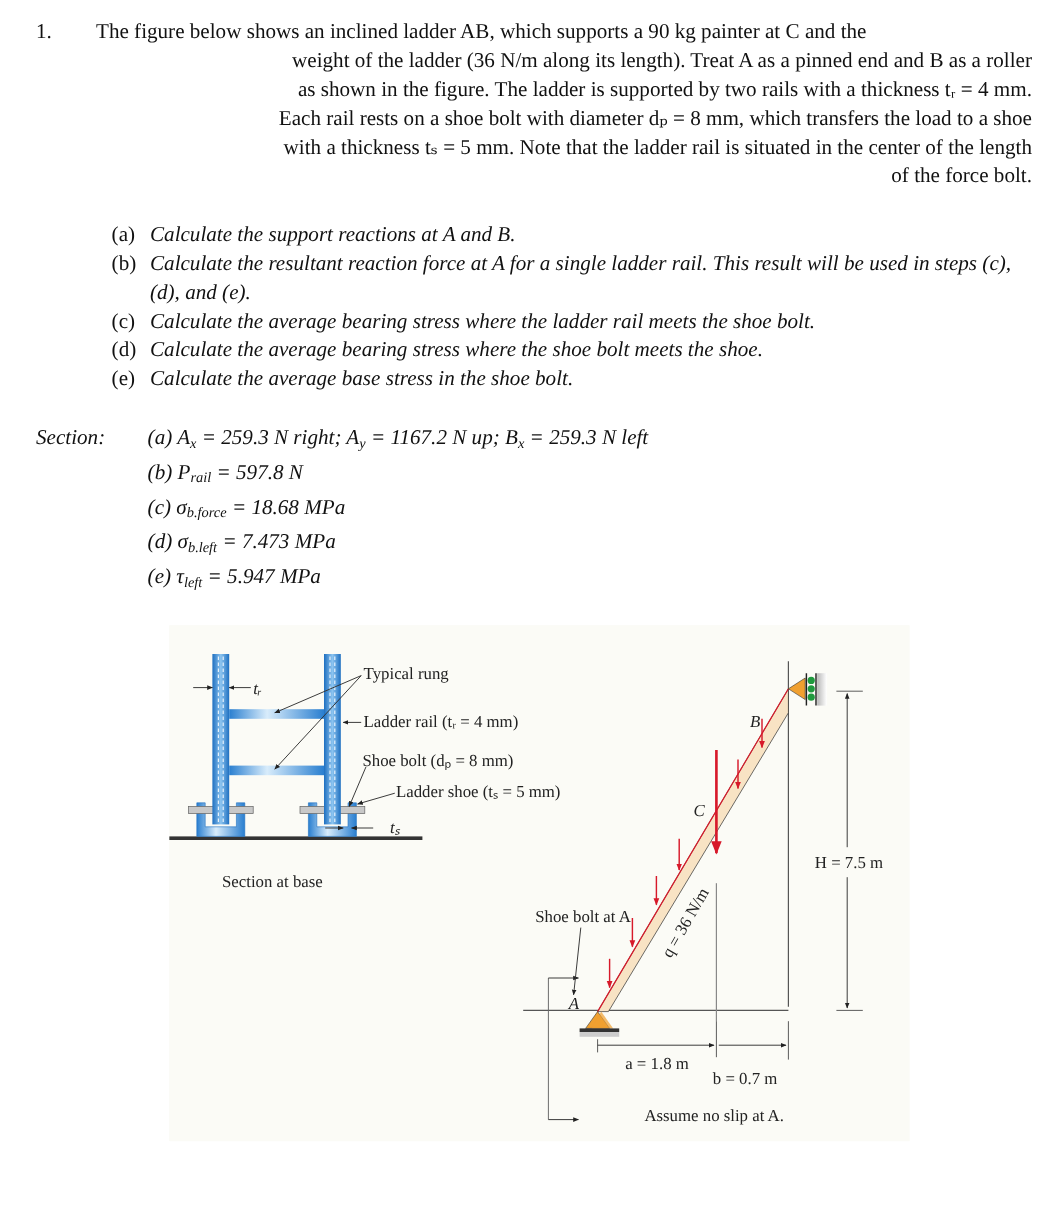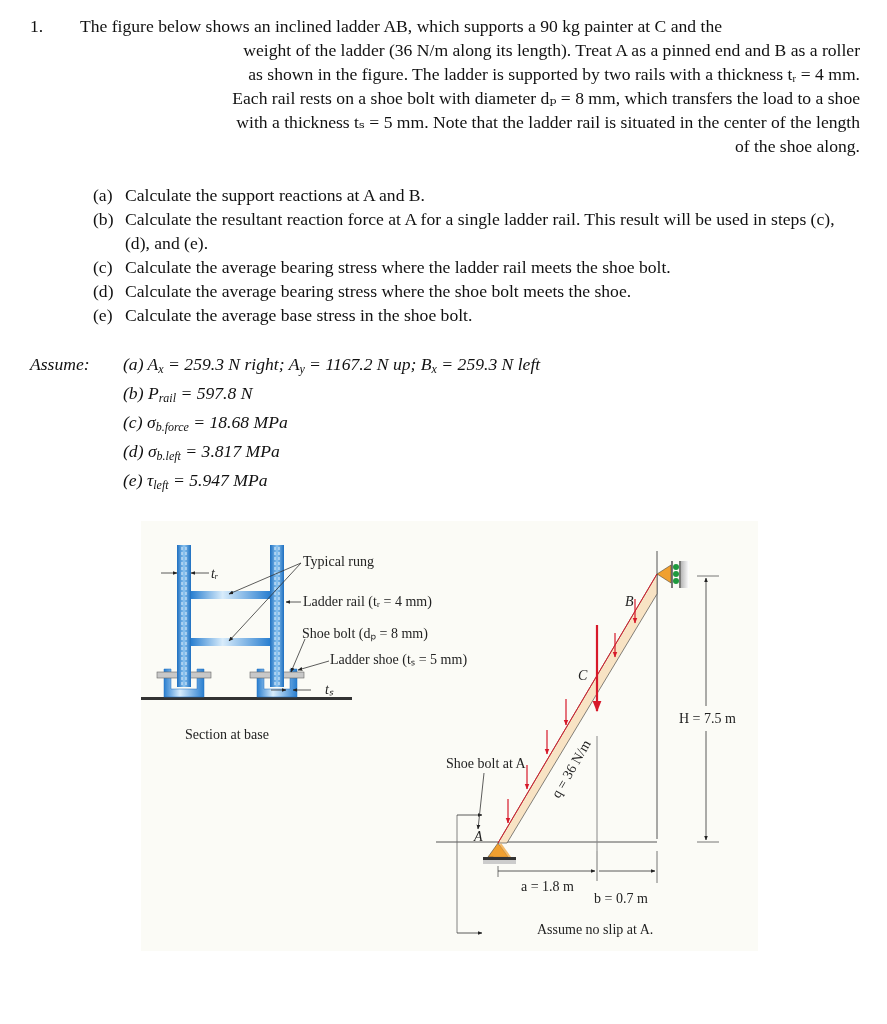--- a/index.html
+++ b/index.html
@@ -4,21 +4,21 @@
 <style>
   html, body { margin: 0; padding: 0; background: #ffffff; }
   body { width: 887px; height: 1024px; position: relative; overflow: hidden;
          font-family: "Liberation Serif", "DejaVu Serif", serif; color: #111; }
   .problem { position: absolute; left: 30px; top: 14px; width: 830px; font-size: 17.6px; line-height: 24px; }
   .problem .num { position: absolute; left: 0; top: 0; }
   .p-line { display: block; white-space: nowrap; }
   .parts { position: absolute; left: 93px; top: 183px; width: 770px; font-size: 17.6px; line-height: 24px; }
   .part { display: flex; }
   .part .lbl { width: 32px; flex: 0 0 32px; }
-  .part .txt { flex: 1; }
+  .part .txt { flex: 1; font-style: italic; }
   .answers { position: absolute; left: 30px; top: 352px; font-size: 17.6px; line-height: 24px; font-style: italic; }
   .answers .head { position: absolute; left: 0; top: 0; }
   .answers .list { position: absolute; left: 93px; top: 0; white-space: nowrap; font-family: Liberation Serif, serif; }
   .answers sub { font-size: 12px; vertical-align: -3px; }
   .figure { position: absolute; left: 141px; top: 521px; width: 617px; height: 430px; background: #fbfbf6; }
   .figure svg { position: absolute; left: 0; top: 0; }
   .flabel { font-family: "Liberation Serif", serif; font-size: 14px; fill: #222; }
   .flabel-i { font-style: italic; }
 </style>
 </head>
@@ -26,21 +26,21 @@
 
 <div class="problem">
   <span class="num">1.</span>
   <div style="margin-left:50px;">
     <span class="p-line">The figure below shows an inclined ladder AB, which supports a 90 kg painter at C and the</span>
     <div style="margin-left:29px;text-align:right;">
       <span class="p-line">weight of the ladder (36 N/m along its length). Treat A as a pinned end and B as a roller</span>
       <span class="p-line">as shown in the figure. The ladder is supported by two rails with a thickness tᵣ = 4 mm.</span>
       <span class="p-line">Each rail rests on a shoe bolt with diameter dₚ = 8 mm, which transfers the load to a shoe</span>
       <span class="p-line">with a thickness tₛ = 5 mm. Note that the ladder rail is situated in the center of the length</span>
-      <span class="p-line">of the shoe along.</span>
+      <span class="p-line">of the force bolt.</span>
     </div>
   </div>
 </div>
 
 <div class="parts">
   <div class="part">
     <span class="lbl">(a)</span>
     <span class="txt">Calculate the support reactions at A and B.</span>
   </div>
   <div class="part">
@@ -55,37 +55,37 @@
     <span class="lbl">(d)</span>
     <span class="txt">Calculate the average bearing stress where the shoe bolt meets the shoe.</span>
   </div>
   <div class="part">
     <span class="lbl">(e)</span>
     <span class="txt">Calculate the average base stress in the shoe bolt.</span>
   </div>
 </div>
 
 <div class="answers">
-  <span class="head">Assume:</span>
+  <span class="head">Section:</span>
   <div class="list">
     <div>
       <span>(a)</span>
       <span>A</span><sub>x</sub><span> = 259.3 N right; </span><span>A</span><sub>y</sub><span> = 1167.2 N up; </span><span>B</span><sub>x</sub><span> = 259.3 N left</span>
     </div>
     <div>
       <span>(b)</span>
       <span>P</span><sub>rail</sub><span> = 597.8 N</span>
     </div>
     <div>
       <span>(c)</span>
       <span>σ</span><sub>b.force</sub><span> = 18.68 MPa</span>
     </div>
     <div>
       <span>(d)</span>
-      <span>σ</span><sub>b.left</sub><span> = 3.817 MPa</span>
+      <span>σ</span><sub>b.left</sub><span> = 7.473 MPa</span>
     </div>
     <div>
       <span>(e)</span>
       <span>τ</span><sub>left</sub><span> = 5.947 MPa</span>
     </div>
   </div>
 </div>
 
 <div class="figure">
   <svg width="617" height="430" viewBox="0 0 617 430" xmlns="http://www.w3.org/2000/svg">

